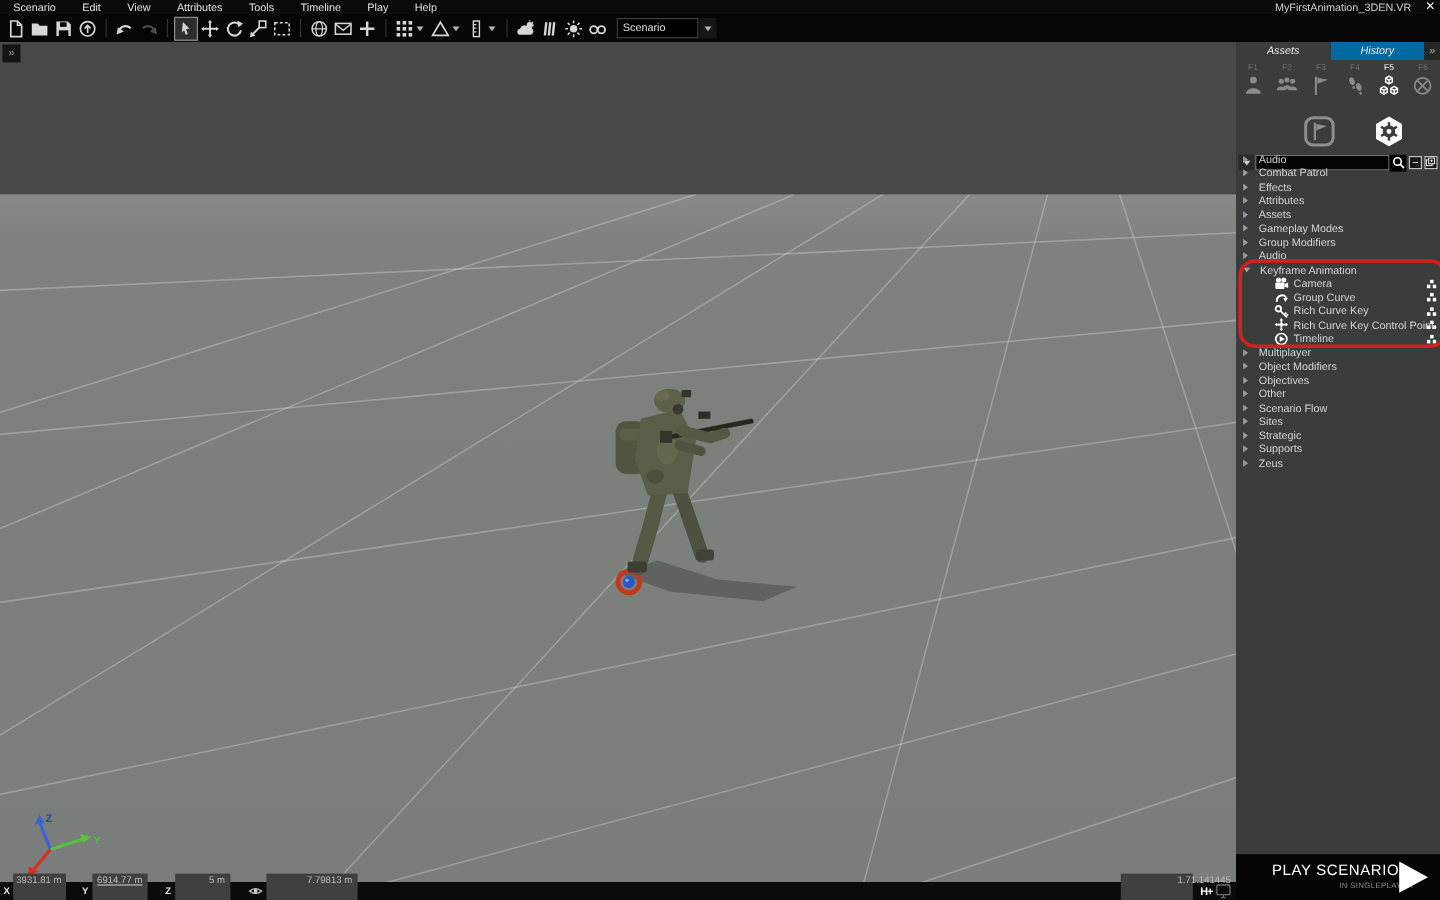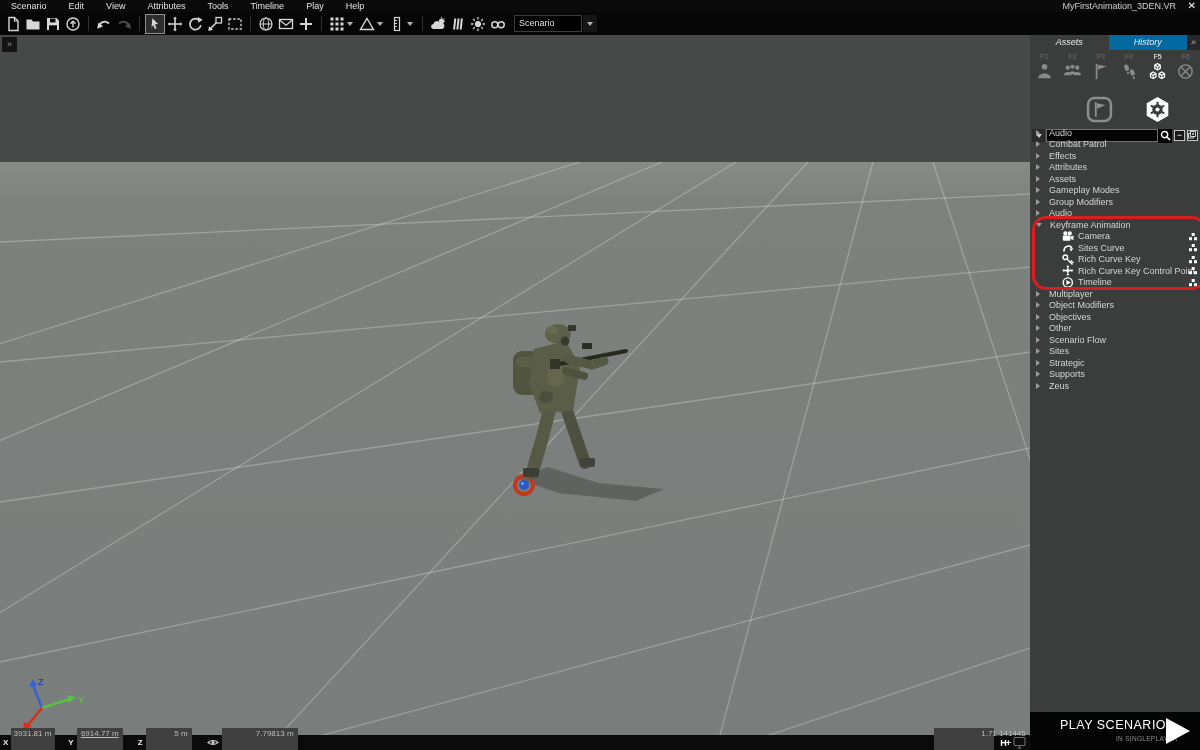--- a/index.html
+++ b/index.html
@@ -514,21 +514,21 @@
           </svg>
         </span>
     </div>
     <div class="trow child">
       <span class="mod-ic">
           <svg width="12" height="11" viewBox="0 0 12 11">
             <path d="M2 9.5 C1.6 3.5 9 2.5 9.6 6.2" fill="none" stroke="currentColor" stroke-width="1.7"></path>
             <polygon points="7.4,6.6 11.4,6.2 9.2,9.6" fill="currentColor"></polygon>
           </svg>
         </span>
-      <span class="tlabel">Sites Curve</span>
+      <span class="tlabel">Group Curve</span>
       <span class="badge">
           <svg width="8" height="8" viewBox="0 0 8 8">
             <g fill="currentColor">
               <rect x="2.7" y="0" width="3" height="3"></rect>
               <rect x="0" y="4.2" width="3" height="3"></rect>
               <rect x="5" y="4.2" width="3" height="3"></rect>
             </g>
           </svg>
         </span>
     </div>

